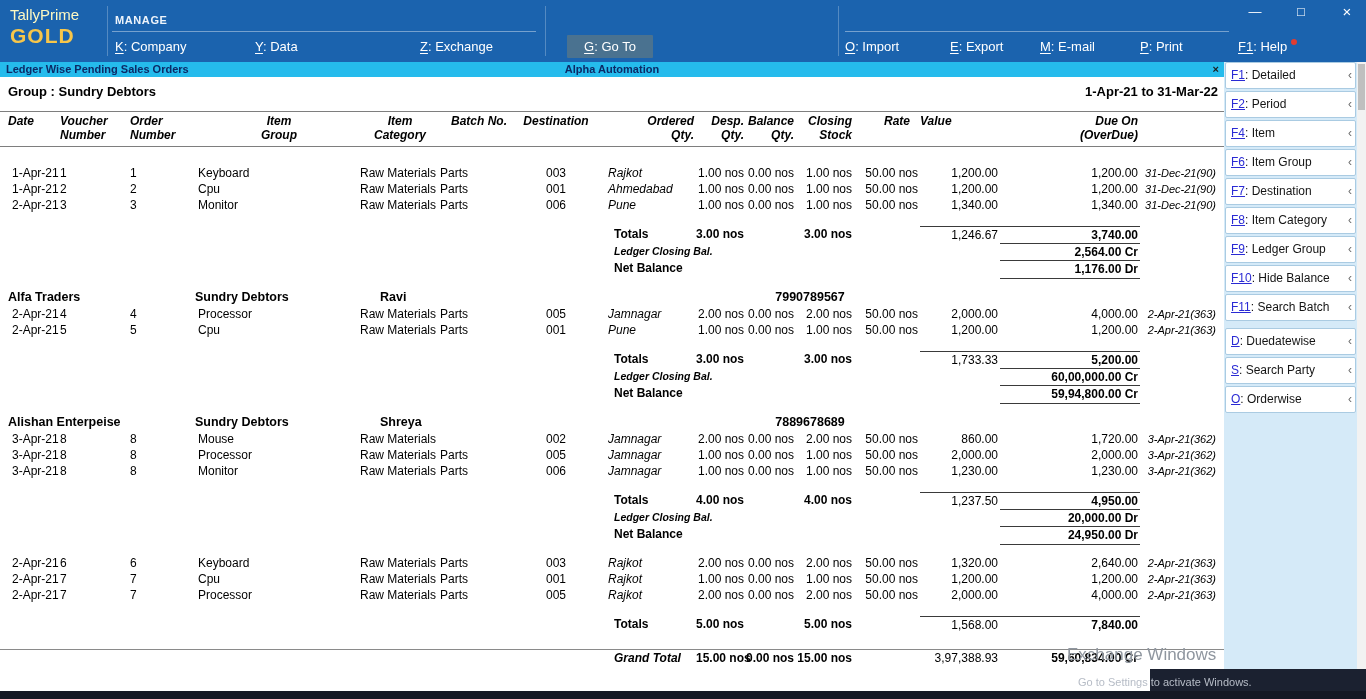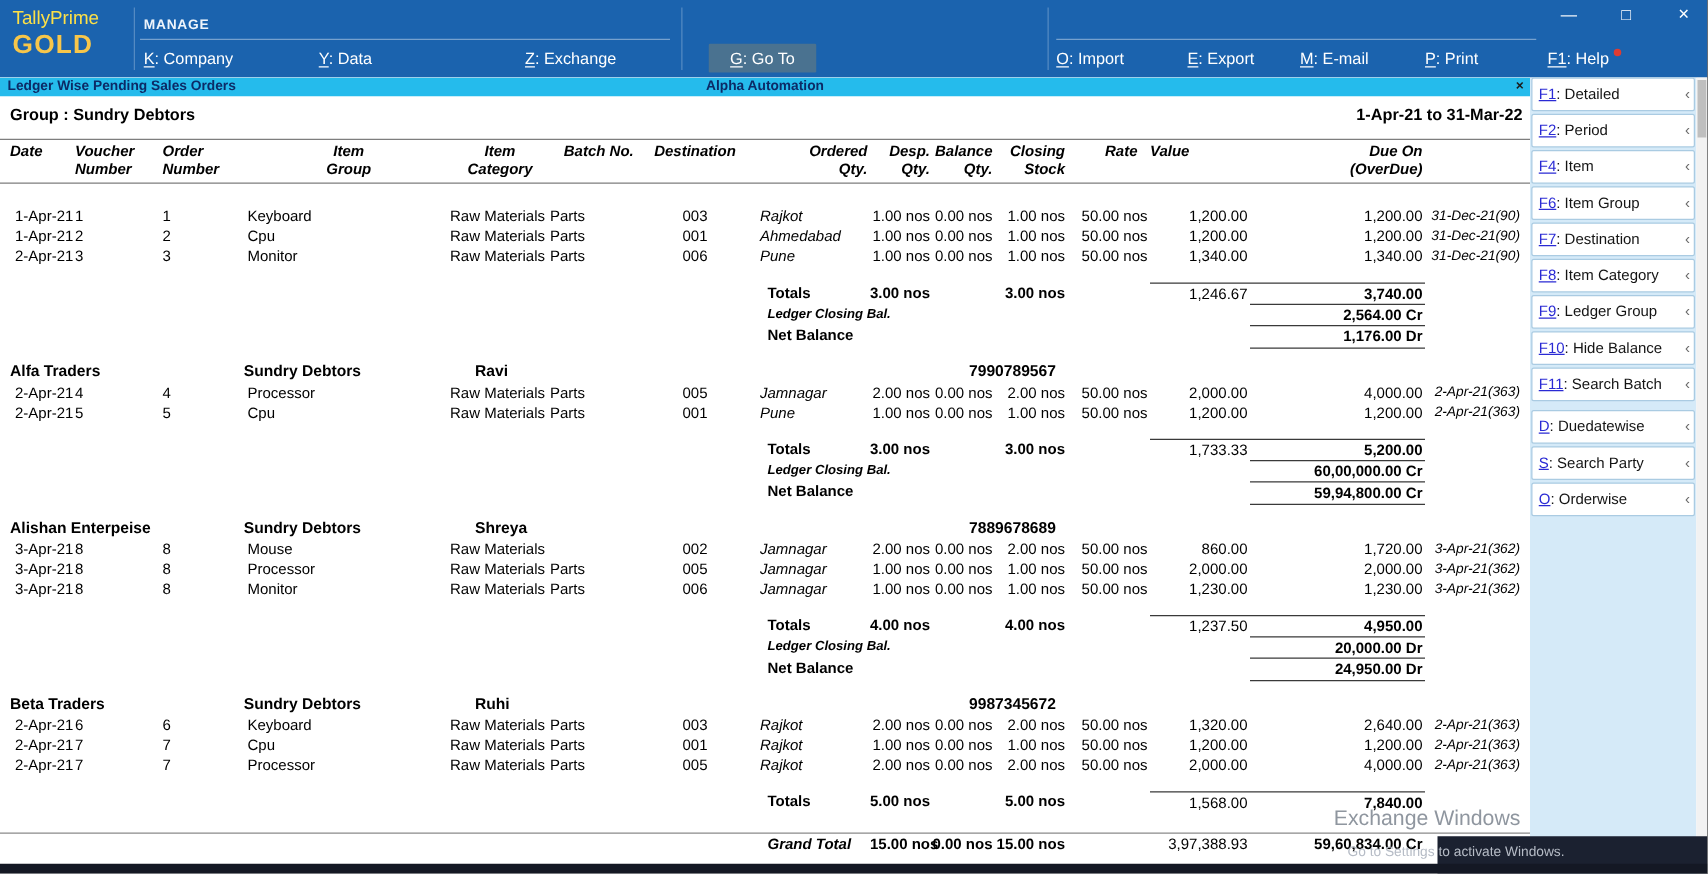--- a/index.html
+++ b/index.html
@@ -2,21 +2,21 @@
 <html><head>
 <meta charset="utf-8">
 <style>
   html,body{margin:0;padding:0;background:#000;}
   .screen{position:relative;width:1366px;height:699px;background:#fff;overflow:hidden;
           font-family:"Liberation Sans",sans-serif;color:#000;}
 
   
   .topbar{position:absolute;left:0;top:0;width:1366px;height:62px;background:#1b63ae;color:#fff;}
   .brand{position:absolute;left:10px;top:7px;line-height:1;}
-  .brand-top{font-size:15px;color:#fde047;}
+  .brand-top{font-size:15px;color:#fef9c3;}
   .brand-gold{font-size:21px;font-weight:bold;color:#f7c64a;letter-spacing:1px;margin-top:3px;}
   .manage{position:absolute;left:115px;top:14px;font-size:11px;font-weight:bold;letter-spacing:.6px;color:#eef4fb;text-align:right;}
   .bar-underline{position:absolute;top:31px;height:1px;background:rgba(255,255,255,.40);}
   .bar-vsep{position:absolute;top:6px;height:50px;width:1px;background:rgba(255,255,255,.25);}
   .tmenu{position:absolute;top:39px;font-size:13px;color:#fff;white-space:nowrap;cursor:default;}
   .tmenu u,.goto-btn u{text-underline-offset:2px;}
   .goto-btn{position:absolute;left:567px;top:35px;width:86px;height:23px;background:#4a7290;
             color:#fff;font-size:13px;text-align:center;line-height:23px;border-radius:1px;}
   .red-dot{display:inline-block;width:6px;height:6px;border-radius:50%;background:#e03c31;
            margin-left:4px;vertical-align:6px;}
@@ -345,21 +345,20 @@
               <div class="cell clb" style="grid-column: 8;">Ledger Closing Bal.</div>
               <div class="cell ar b lt" style="grid-column: 14;">20,000.00 Dr</div>
             </div>
             <div class="trow t-row">
               <div class="cell b pl20" style="grid-column: 8;">Net Balance</div>
               <div class="cell ar b lt lb" style="grid-column: 14;">24,950.00 Dr</div>
             </div>
           </div>
         </div>
         <div class="section">
-          <div class="party-row"><span class="p-name">Beta Traders</span><span class="p-group">Sundry Debtors</span><span class="p-contact">Ruhi</span><span class="p-phone">9987345672</span></div>
           <div class="trow item-row">
             <div class="cell ">2-Apr-21</div>
             <div class="cell ">6</div>
             <div class="cell ">6</div>
             <div class="cell ">Keyboard</div>
             <div class="cell ">Raw Materials</div>
             <div class="cell ">Parts</div>
             <div class="cell ac">003</div>
             <div class="cell it pl14">Rajkot</div>
             <div class="cell ar">2.00 nos</div>

